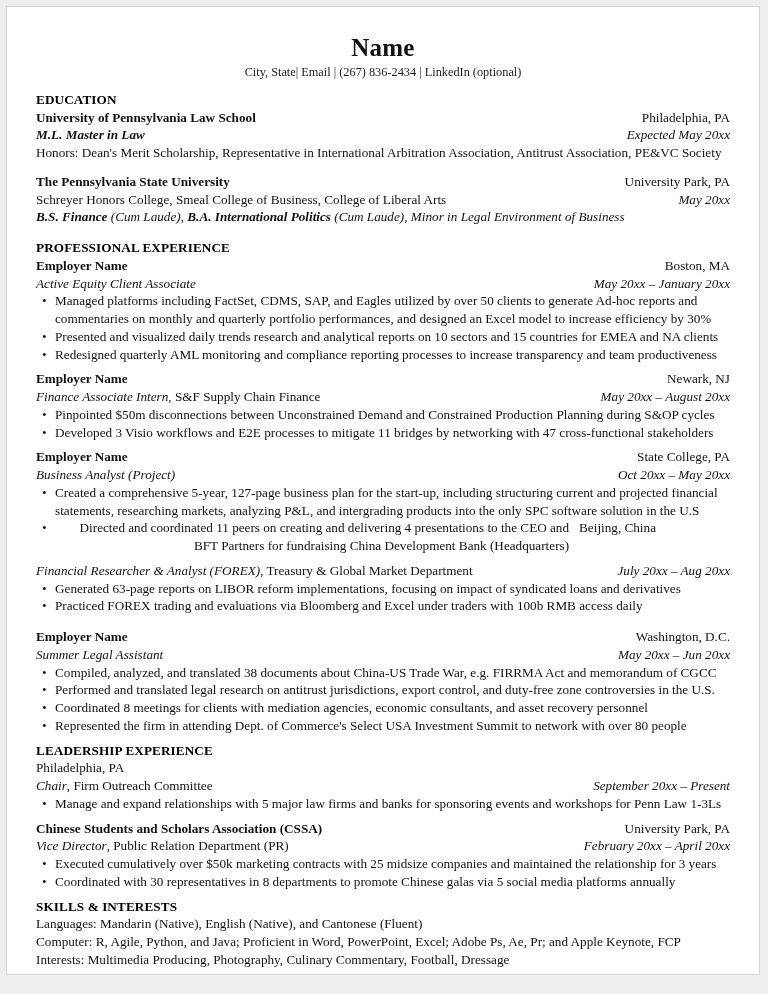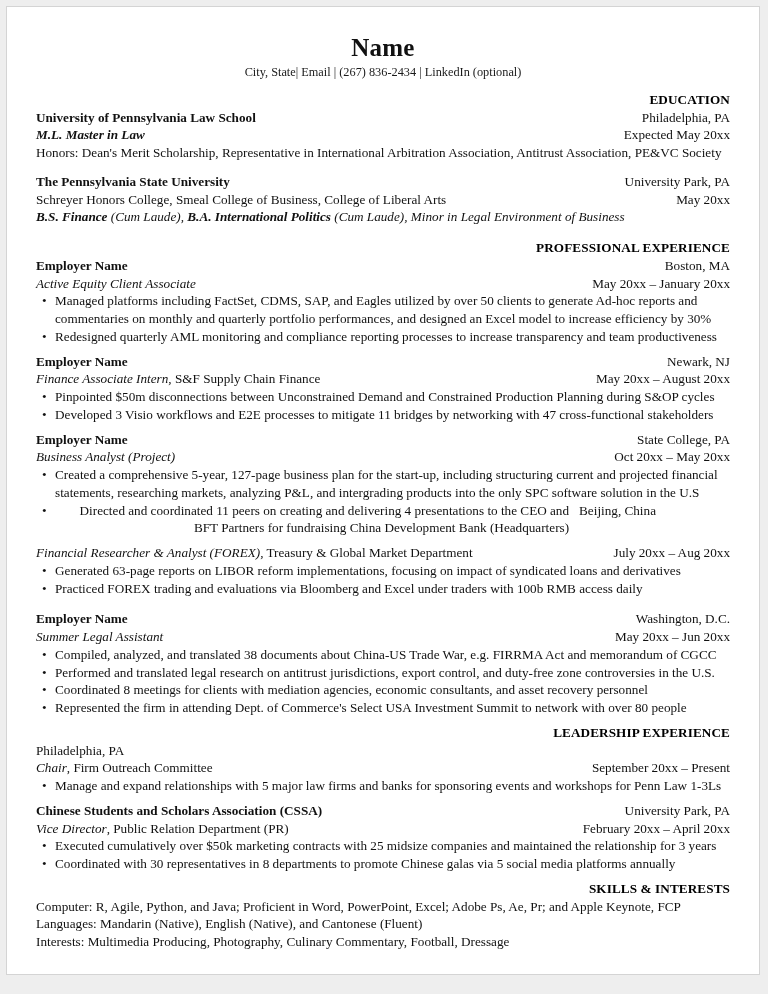--- a/index.html
+++ b/index.html
@@ -47,39 +47,38 @@
   }
 
   
   .section-heading {
     font-size: 13.2px;
     font-weight: bold;
     line-height: 1.34;
     margin: 0;
     color: #000;
     letter-spacing: 0.1px;
-    text-align: right;
   }
 
   
   .row {
     display: flex;
     justify-content: space-between;
     align-items: baseline;
     font-size: 13.2px;
     line-height: 1.345;
     color: #111;
     width: 100%;
   }
   .row .left  { text-align: right; padding-right: 10px; }
   .row .right { text-align: right; white-space: nowrap; }
 
   .org      { font-weight: bold; }
   .loc      { font-weight: normal; }
-  .dates    { }
+  .dates    { font-style: italic; }
   .plain    { font-style: normal; font-weight: normal; }
   .b        { font-weight: normal; }
   .i        { font-style: italic; }
   .bi       { font-weight: bold; font-style: italic; }
 
   .line {
     font-size: 13.2px;
     line-height: 1.345;
     color: #111;
   }
@@ -156,20 +155,21 @@
     <div class="row">
       <span class="left org">Employer Name</span>
       <span class="right loc">Boston, MA</span>
     </div>
     <div class="row">
       <span class="left"><span class="i">Active Equity Client Associate</span><span class="plain"></span></span>
       <span class="right dates">May 20xx – January 20xx</span>
     </div>
     <ul class="bullets">
       <li>Managed platforms including FactSet, CDMS, SAP, and Eagles utilized by over 50 clients to generate Ad-hoc reports and commentaries on monthly and quarterly portfolio performances, and designed an Excel model to increase efficiency by 30%</li>
+      <li>Presented and visualized daily trends research and analytical reports on 10 sectors and 15 countries for EMEA and NA clients</li>
       <li>Redesigned quarterly AML monitoring and compliance reporting processes to increase transparency and team productiveness</li>
     </ul>
 
     <div class="gap-sm"></div>
 
     <div class="row">
       <span class="left org">Employer Name</span>
       <span class="right loc">Newark, NJ</span>
     </div>
     <div class="row">
@@ -255,18 +255,18 @@
       <span class="right dates">February 20xx – April 20xx</span>
     </div>
     <ul class="bullets">
       <li>Executed cumulatively over $50k marketing contracts with 25 midsize companies and maintained the relationship for 3 years</li>
       <li>Coordinated with 30 representatives in 8 departments to promote Chinese galas via 5 social media platforms annually</li>
     </ul>
 
     <div class="gap-sm"></div>
 
     <div class="section-heading">SKILLS &amp; INTERESTS</div>
+    <div class="line"><span class="b">Languages:</span><span> Mandarin (Native), English (Native), and Cantonese (Fluent)</span></div>
     <div class="line"><span class="b">Computer:</span><span> R, Agile, Python, and Java; Proficient in Word, PowerPoint, Excel; Adobe Ps, Ae, Pr; and Apple Keynote, FCP</span></div>
-    <div class="line"><span class="b">Languages:</span><span> Mandarin (Native), English (Native), and Cantonese (Fluent)</span></div>
     <div class="line"><span class="b">Interests:</span><span> Multimedia Producing, Photography, Culinary Commentary, Football, Dressage</span></div>
 
   </div>
 </div>
 
 </body></html>

